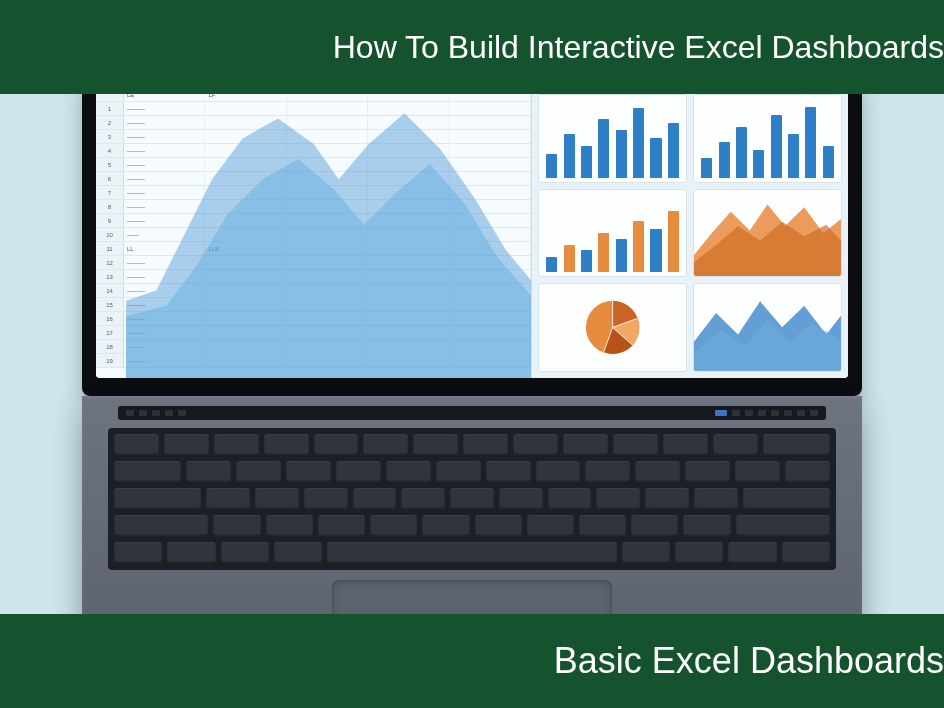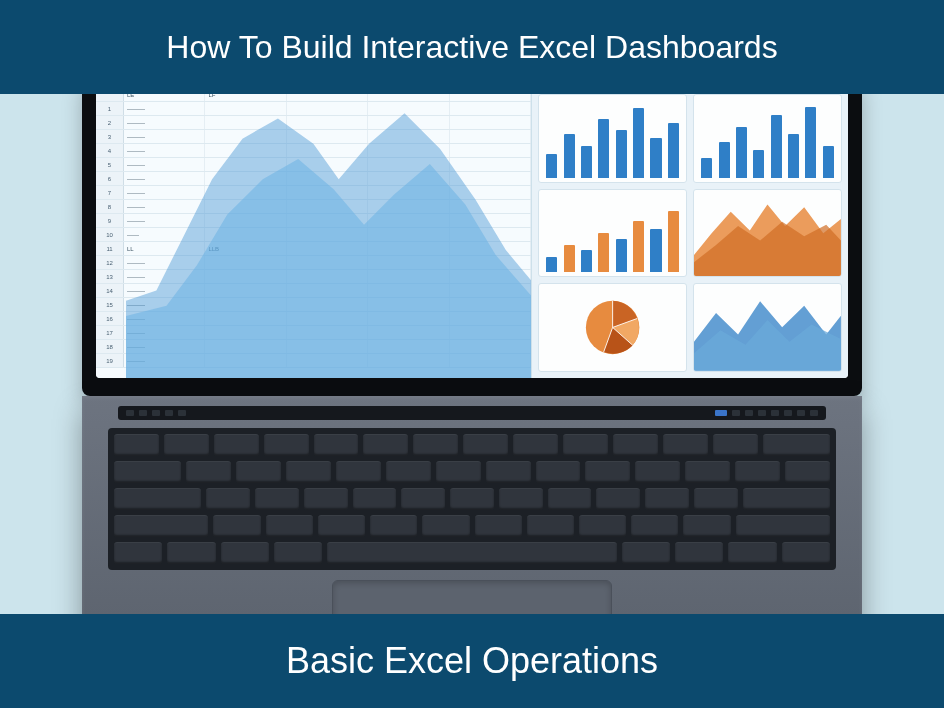--- a/index.html
+++ b/index.html
@@ -5,26 +5,26 @@
     * { margin: 0; padding: 0; box-sizing: border-box; }
     body {
       width: 944px;
       height: 708px;
       background: #cce4ec;
       font-family: 'Segoe UI', Arial, sans-serif;
       overflow: hidden;
       position: relative;
     }
     .banner {
-      background: #0c4a6e;
+      background: #14532d;
       color: #fff;
       text-align: center;
       display: flex;
       align-items: center;
-      justify-content: center;
+      justify-content: flex-end;
       position: absolute;
       left: 0; right: 0;
     }
     .banner-top {
       top: 0;
       height: 94px;
       font-size: 32px;
       font-weight: 500;
     }
     .banner-bottom {
@@ -503,14 +503,14 @@
             <div class="key"></div>
         </div>
       </div>
       <div class="trackpad"></div>
     </div>
 
   </div>
 </div>
 
 <div class="banner banner-bottom">
-  <span>Basic Excel Operations</span>
+  <span>Basic Excel Dashboards</span>
 </div>
 
 </body></html>

